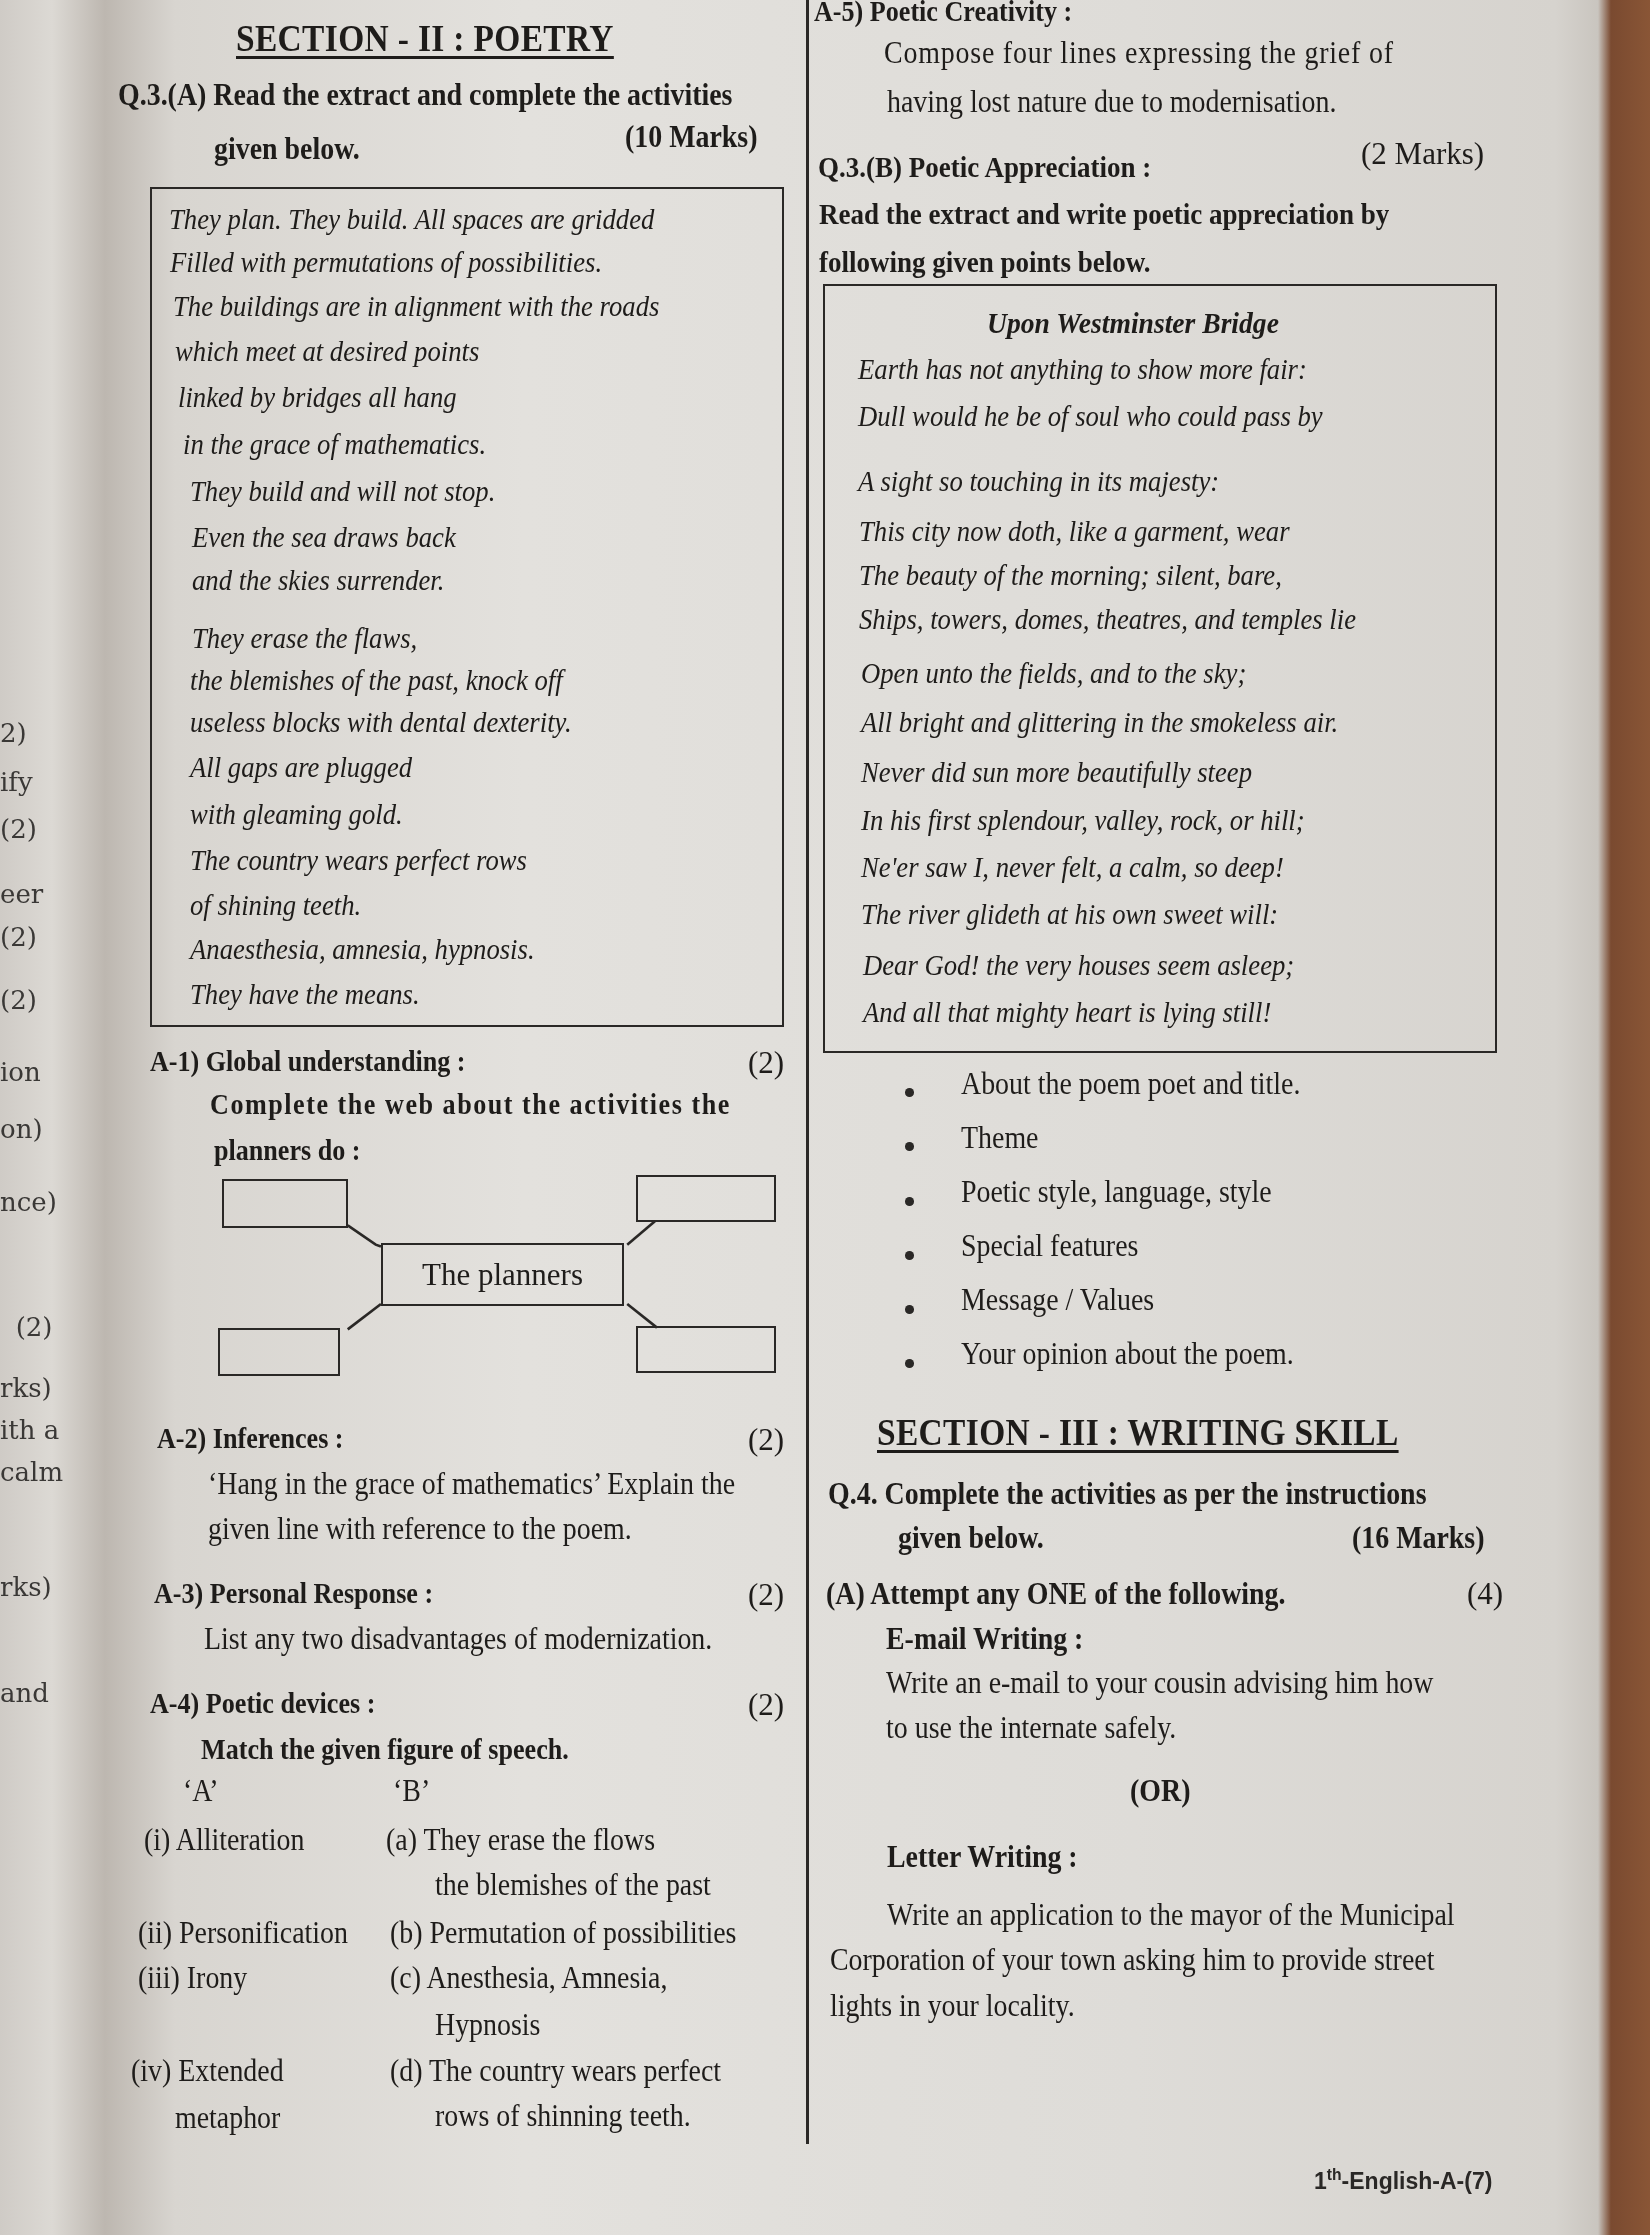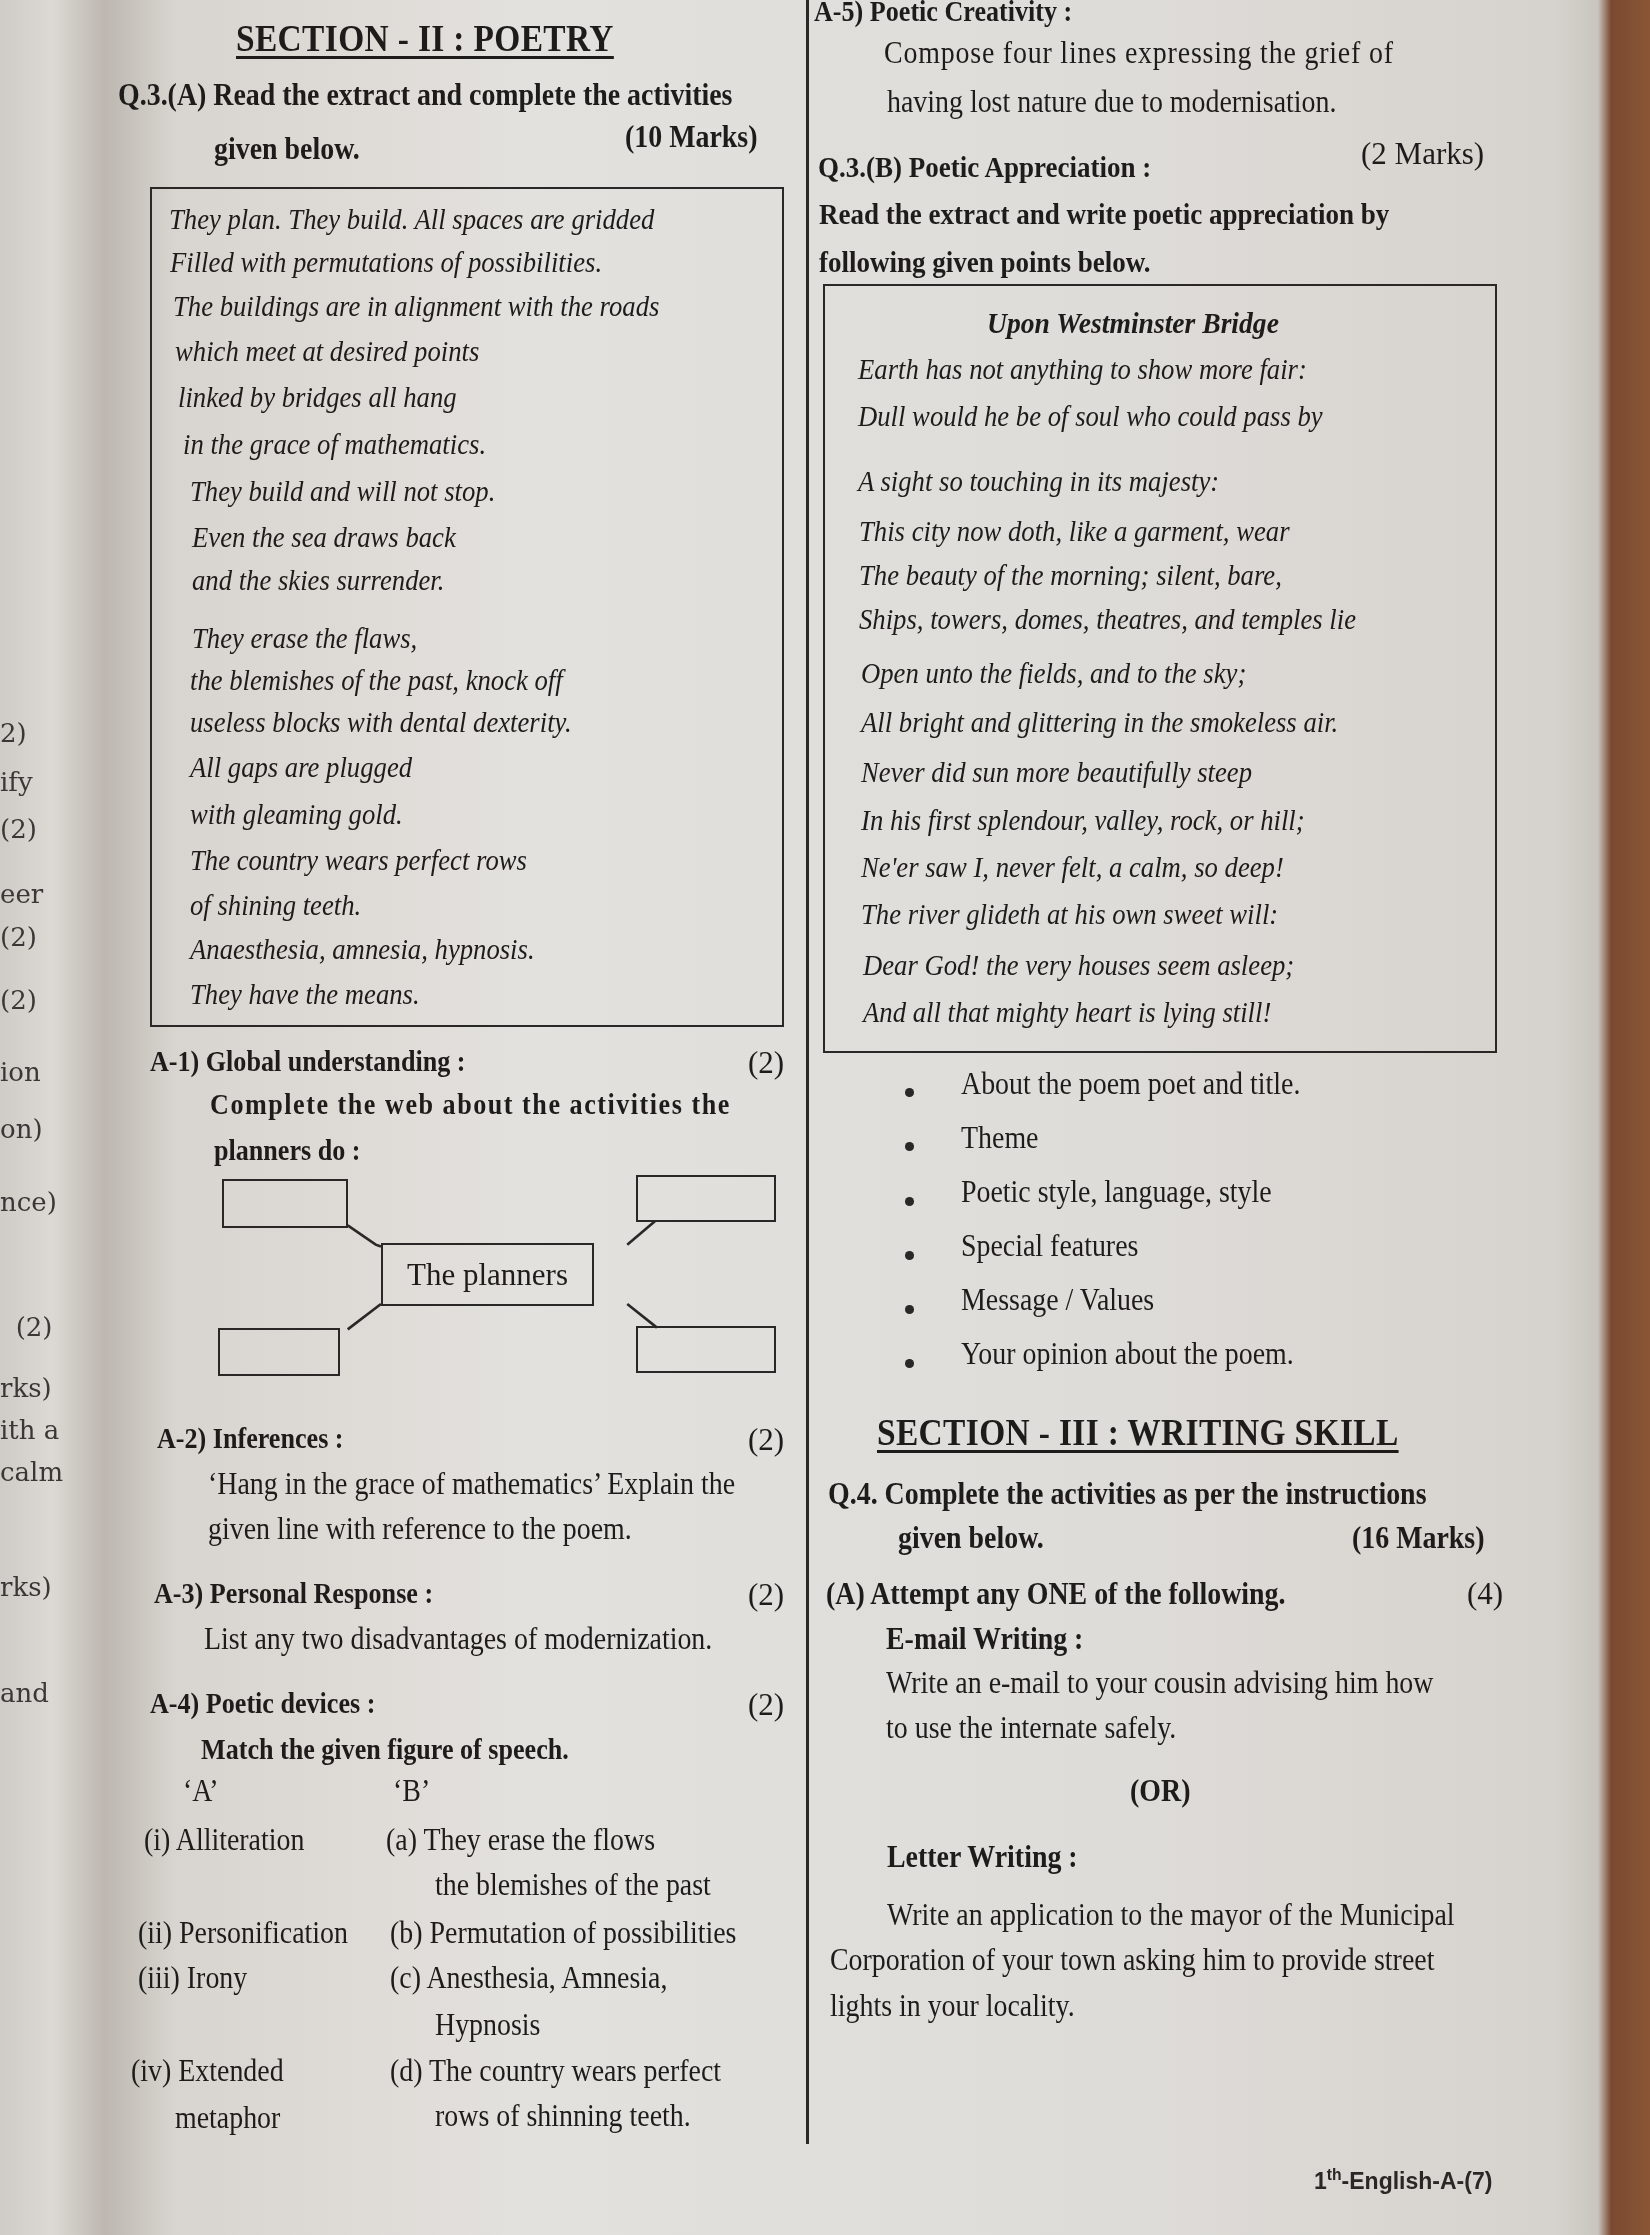--- a/index.html
+++ b/index.html
@@ -81,21 +81,21 @@
 <div class="abs q-text" style="left:214px;top:1134px;font-size:29px">planners do :</div>
 
 <svg class="connectors" width="1651" height="2236" viewBox="0 0 1890 2560">
   <polyline points="398,1403 430,1425 436,1427" fill="none" stroke="#2a2826" stroke-width="3"></polyline>
   <polyline points="718,1425 750,1398" fill="none" stroke="#2a2826" stroke-width="3"></polyline>
   <polyline points="436,1493 398,1522" fill="none" stroke="#2a2826" stroke-width="3"></polyline>
   <polyline points="718,1493 752,1520" fill="none" stroke="#2a2826" stroke-width="3"></polyline>
 </svg>
 <div class="web-box" style="left:222px;top:1179px;width:126px;height:49px"></div>
 <div class="web-box" style="left:636px;top:1175px;width:140px;height:47px"></div>
-<div class="web-center" style="left:381px;top:1243px;width:213px;height:63px">
+<div class="web-center" style="left:381px;top:1243px;width:243px;height:63px">
     <span>The planners</span>
   </div>
 <div class="web-box" style="left:218px;top:1328px;width:122px;height:48px"></div>
 <div class="web-box" style="left:636px;top:1326px;width:140px;height:47px"></div>
 
 <div class="abs q-text" style="left:157px;top:1422px;font-size:29px">A-2) Inferences :</div>
 <div class="abs marks" style="left:748px;top:1422px">(2)</div>
 <div class="abs body-text" style="left:208px;top:1466px">‘Hang in the grace of mathematics’ Explain the</div>
 <div class="abs body-text" style="left:208px;top:1511px">given line with reference to the poem.</div>
 

